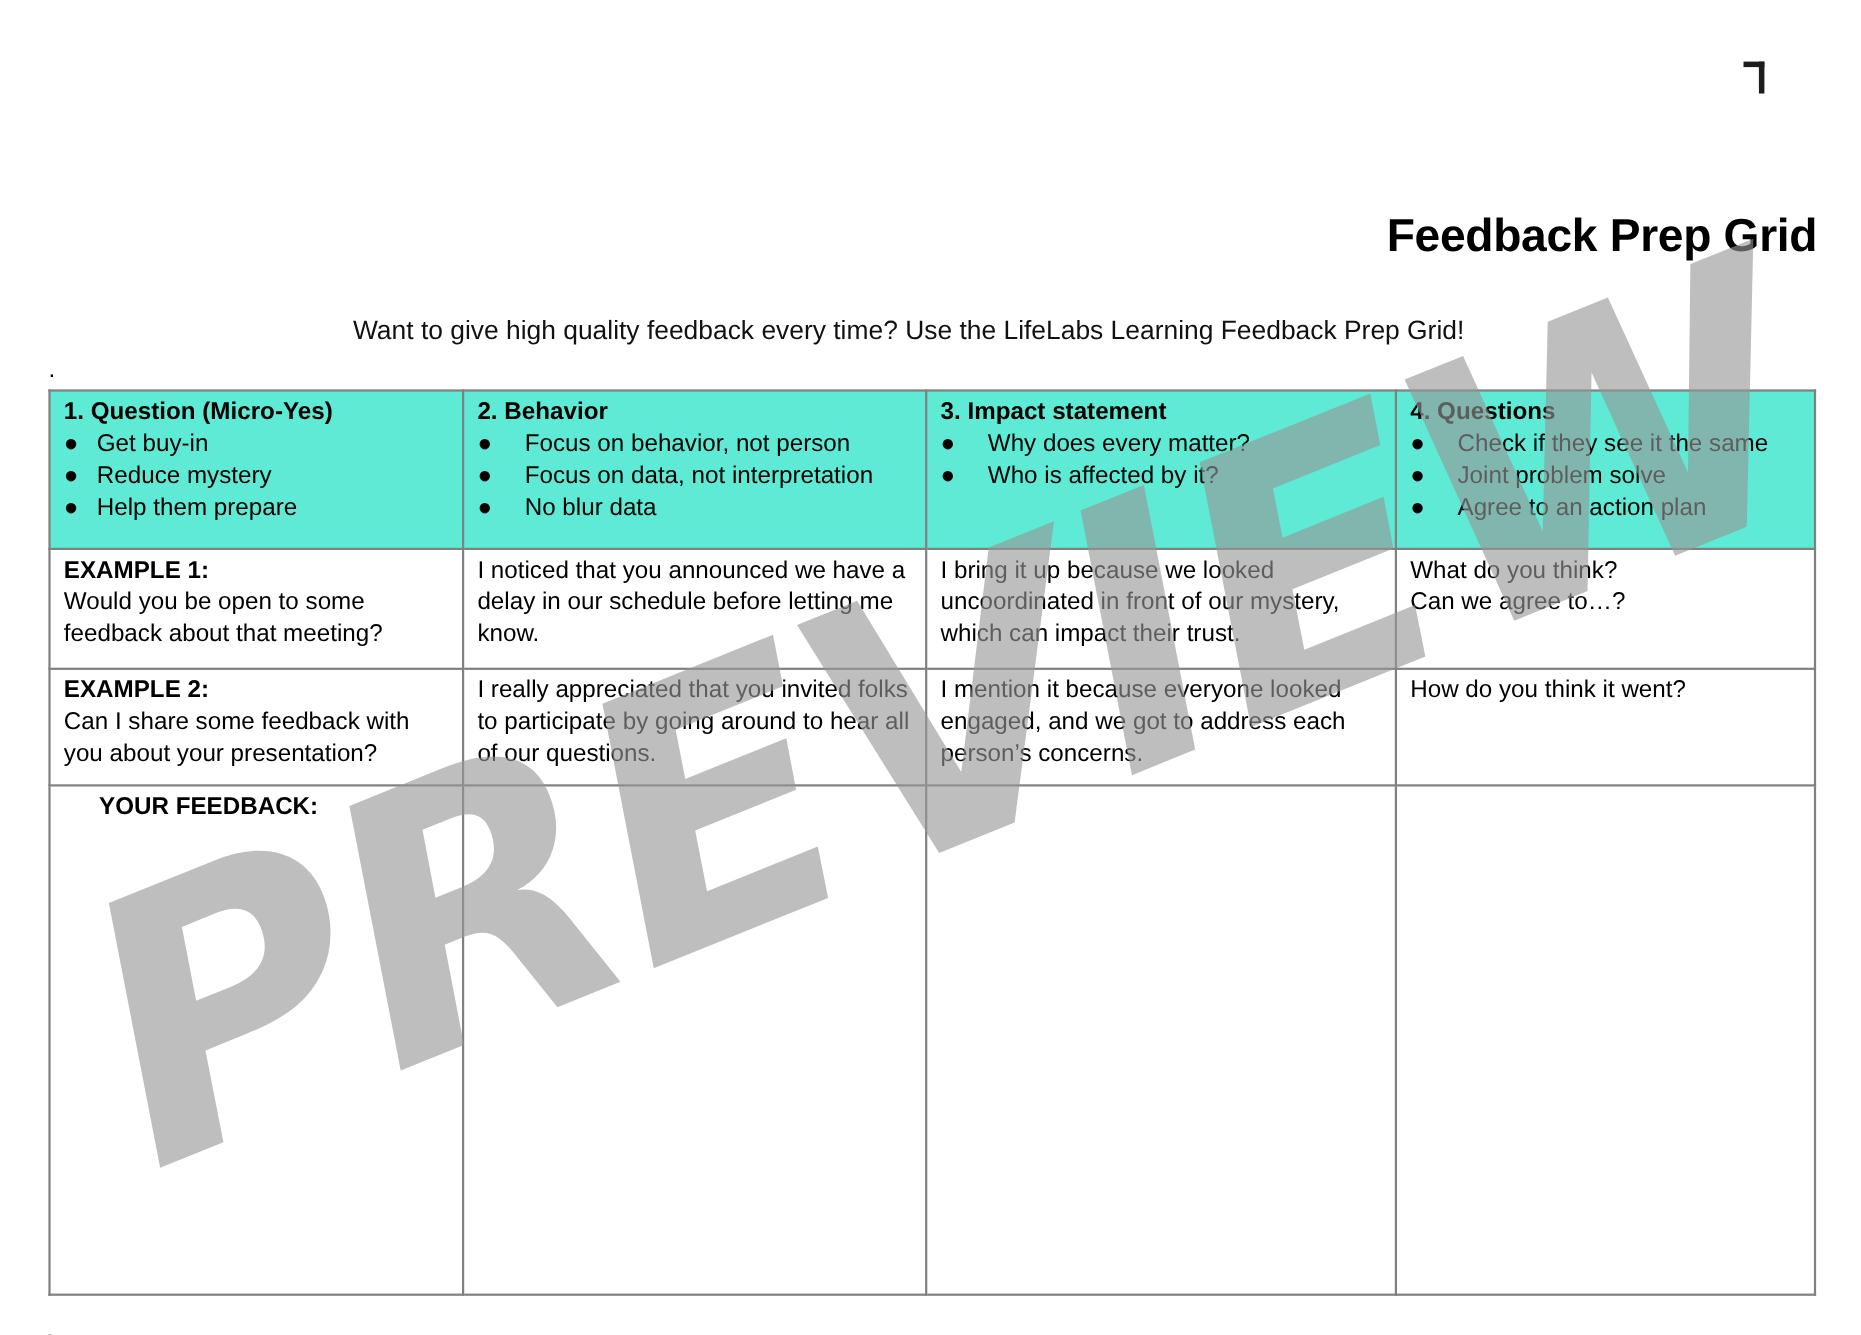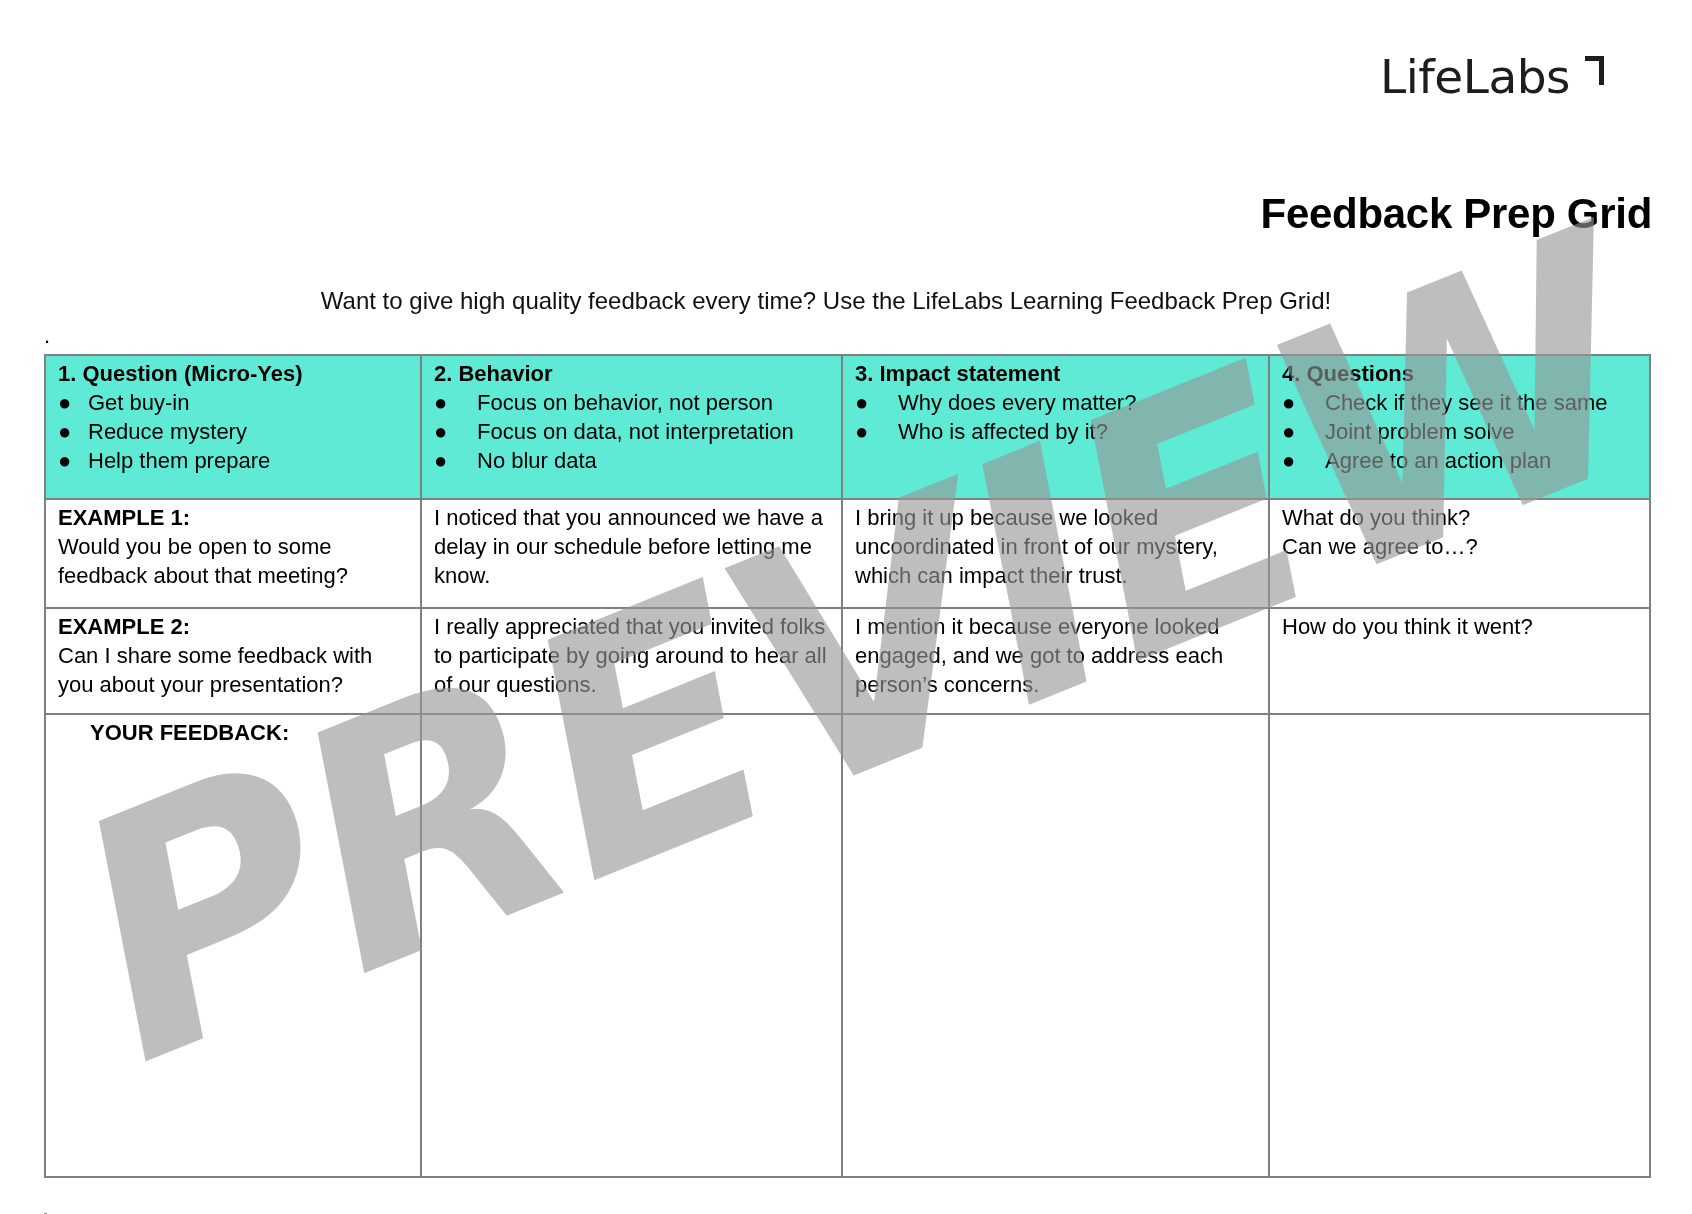--- a/index.html
+++ b/index.html
@@ -54,21 +54,20 @@
     transform: translate(-50%, -50%) rotate(-22deg);
     font-family: "DejaVu Sans", sans-serif; font-weight: bold; font-size: 330px;
     color: rgba(150,150,150,0.62); letter-spacing: -6px; font-style: italic; white-space: nowrap;
   }
   .tail-mark { position: absolute; left: 44px; top: 1213px; width: 3px; height: 1px; background: #999; }
 </style>
 </head>
 <body>
 
 <div class="logo">
-  <span class="l1">LifeLabs</span>
   <span class="bracket"></span>
 </div>
 
 <div class="title">Feedback Prep Grid</div>
 <div class="subtitle">Want to give high quality feedback every time? Use the LifeLabs Learning Feedback Prep Grid!</div>
 <div class="dot">.</div>
 
 <table class="grid">
   <colgroup>
     <col style="width:376px">

